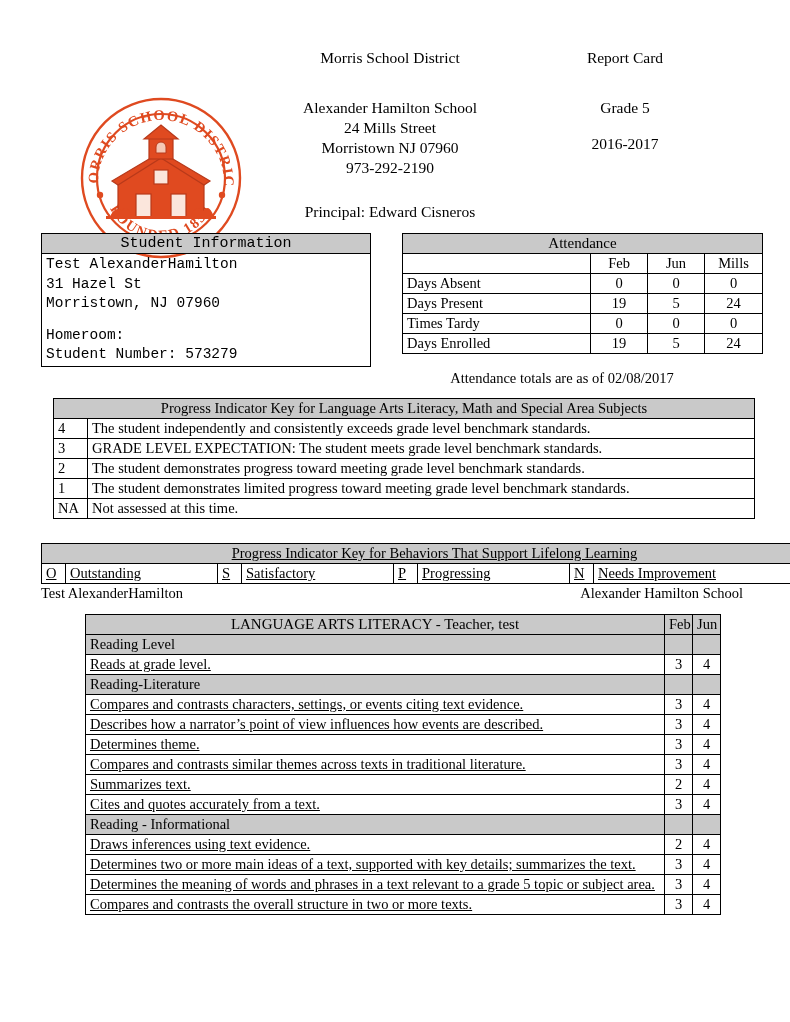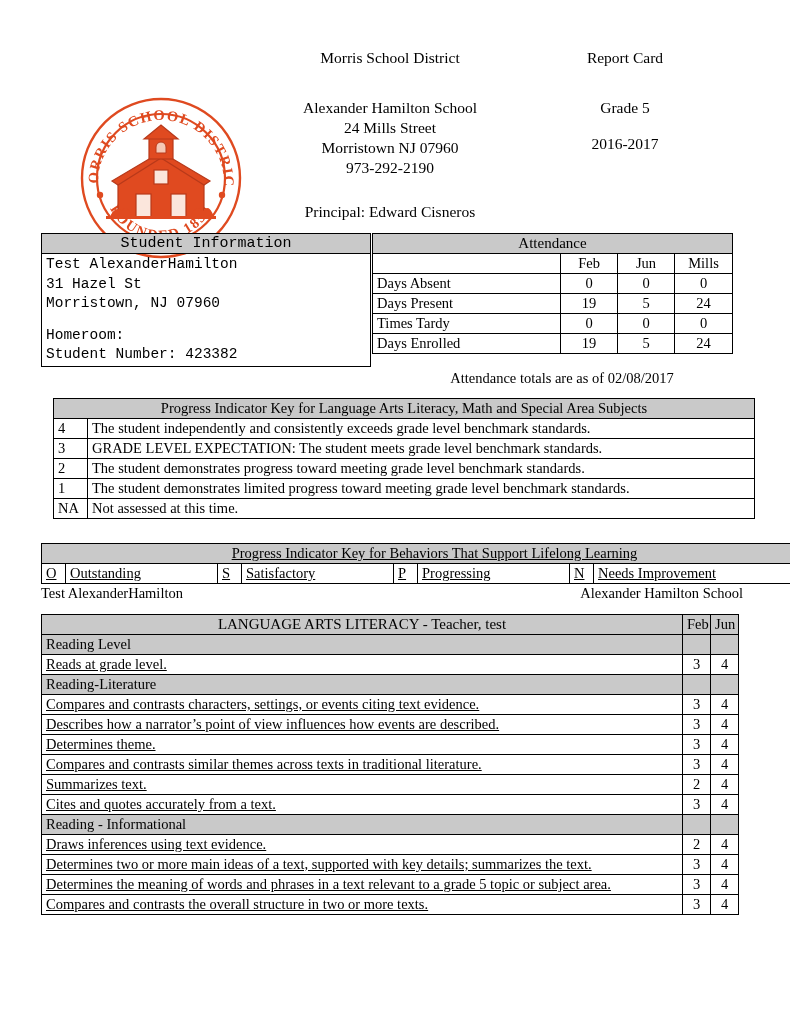--- a/index.html
+++ b/index.html
@@ -89,21 +89,21 @@
   }
   .student-info table { width: 330px; }
   .si-title { text-align: center; font-size: 15px; }
   .si-body { height: 100px; vertical-align: top; padding-top: 3px; }
   .si-body div { line-height: 19.5px; }
   .si-gap { height: 12px; }
 
   
   .attendance {
     position: absolute;
-    left: 372px;
+    left: 402px;
     top: 233px;
     width: 360px;
   }
   .attendance table { width: 360px; }
   .att-title { text-align: center; font-size: 15px; }
   .att-note {
     position: absolute;
     left: 382px;
     top: 370px;
     font-size: 14.5px;
@@ -144,21 +144,21 @@
     justify-content: space-between;
   }
 
   
   .subject {
     position: absolute;
     left: 41px;
     top: 614px;
     width: 702px;
   }
-  .subject table { width: 698px; }
+  .subject table { width: 636px; margin-left: 44px; }
   .subj-title {
     text-align: center;
     font-size: 15px;
   }
   .col-mark { width: 27px; text-align: center; }
   .section-row td { background: #c9c9c9; }
   .sec-label { padding-left: 4px; }
   .indicator { padding-left: 22px; text-decoration: underline; }
   .hdr-mark { text-align: center; }
 </style>
@@ -238,21 +238,21 @@
           <tr>
         <td class="gray si-title">Student Information</td>
       </tr>
       <tr>
         <td class="si-body">
           <div>Test AlexanderHamilton</div>
           <div>31 Hazel St</div>
           <div>Morristown, NJ 07960</div>
           <div class="si-gap"></div>
           <div>Homeroom:</div>
-          <div>Student Number: 423382</div>
+          <div>Student Number: 573279</div>
         </td>
       </tr>
     </tbody>
       </table>
   </div>
 
   <div class="attendance">
     <table class="rc">
       <colgroup>
         <col style="width:188px">

